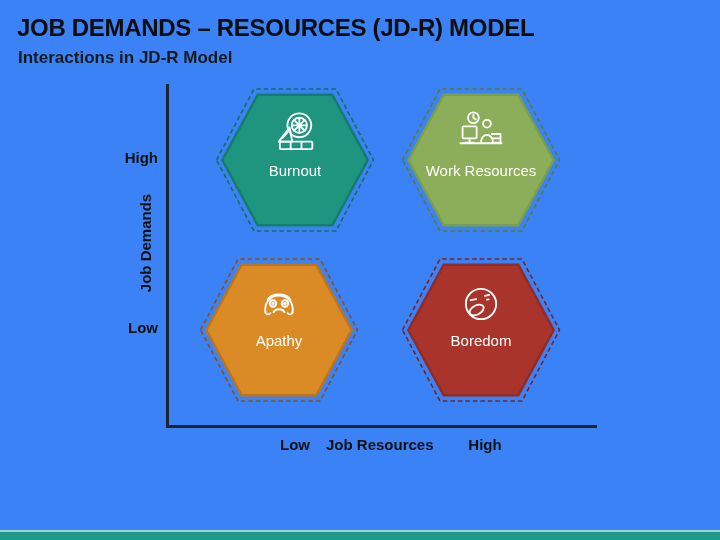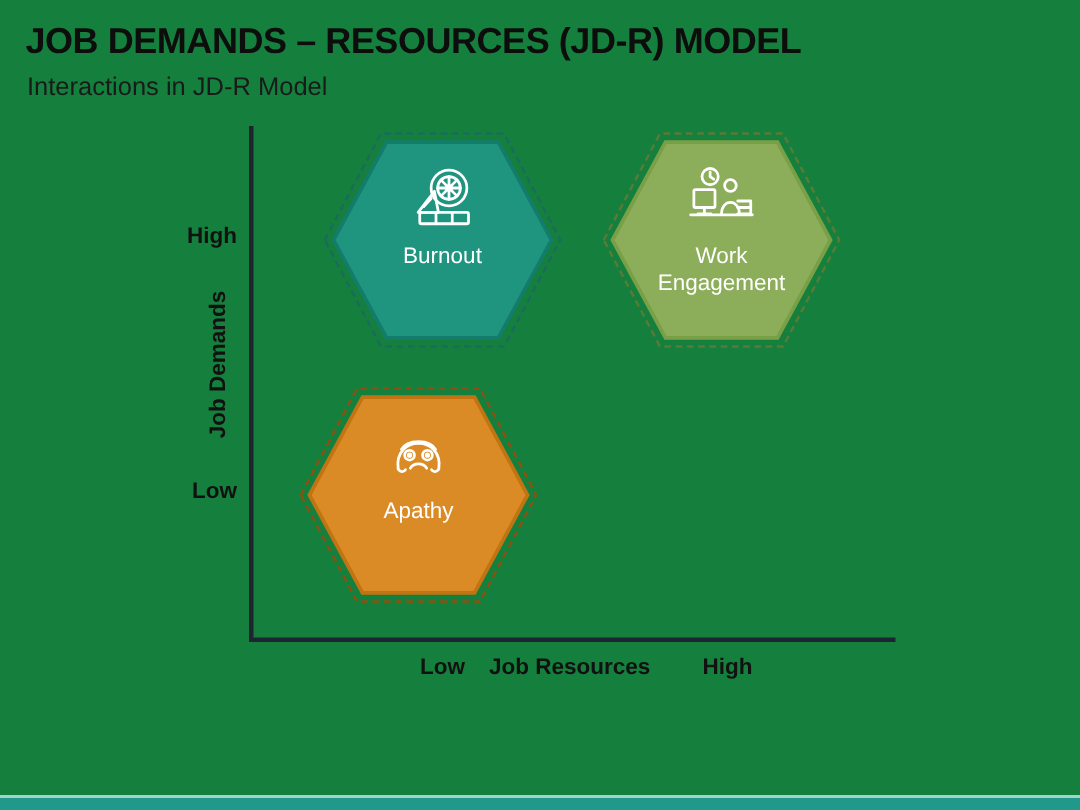--- a/index.html
+++ b/index.html
@@ -1,26 +1,26 @@
 <!DOCTYPE html>
 <html><head>
 <meta charset="utf-8">
 <style>
   html,body{margin:0;padding:0;background:#ffffff;}
   .slide{
-    position:relative;width:720px;height:540px;background:#15803d;overflow:hidden;
+    position:relative;width:720px;height:540px;background:#3b82f6;overflow:hidden;
     font-family:"Liberation Sans",sans-serif;color:#111111;
   }
   .title{
     position:absolute;left:17px;top:14px;width:600px;
     font-size:24px;font-weight:bold;letter-spacing:-0.3px;color:#0d0d0d;
   }
   .subtitle{
     position:absolute;left:18px;top:48px;width:500px;
-    font-size:17px;font-weight:normal;color:#1a1a1a;
+    font-size:17px;font-weight:bold;color:#1a1a1a;
   }
   
   .axis-v{position:absolute;left:166px;top:84px;width:3px;height:344px;background:#1E2430;}
   .axis-h{position:absolute;left:166px;top:425px;width:431px;height:3px;background:#1E2430;}
   .axis-label{position:absolute;font-size:15px;font-weight:bold;color:#111111;}
   .y-high{left:100px;top:149px;width:58px;text-align:right;}
   .y-low{left:100px;top:319px;width:58px;text-align:right;}
   .y-title{
     left:66px;top:234px;width:160px;height:18px;text-align:center;
     transform:rotate(-90deg);transform-origin:center center;
@@ -93,21 +93,21 @@
       <svg class="hex-icon" viewBox="0 0 48 48">
         <circle cx="17" cy="9" r="5"></circle>
         <path d="M17,6.2 V9 L19.2,10.6"></path>
         <rect x="7" y="17" width="13" height="11" rx="1"></rect>
         <path d="M13.5,28 V32 M9.5,32 H17.5"></path>
         <circle cx="29.5" cy="14.5" r="3.6"></circle>
         <path d="M24,32 C24,22.5 35,22.5 35,32"></path>
         <path d="M34,24 H42 V28 H34 M34,28 H42 V32 H34"></path>
         <path d="M5,32.5 H43"></path>
       </svg>
-      <div class="hex-label">Work Engagement</div>
+      <div class="hex-label">Work Resources</div>
     </div>
   </div>
 
   <div class="hex-cell" style="left:199px;top:257px;">
     <svg class="hex-svg" viewBox="0 0 160 146">
       <polygon class="hex-dash" points="1.5,73 39,2 121,2 158.5,73 121,144 39,144" stroke="#8A5110"></polygon>
       <polygon class="hex-solid" points="7.3,73 42.7,7.7 117.3,7.7 152.7,73 117.3,138.3 42.7,138.3" fill="#DA8B26" stroke="#C27413"></polygon>
     </svg>
     <div class="hex-content">
       <svg class="hex-icon" viewBox="0 0 48 48">
@@ -118,17 +118,33 @@
         <circle cx="29.5" cy="23.5" r="3"></circle>
         <circle cx="29.5" cy="23.5" r="0.8"></circle>
         <path d="M19,31.5 C21,28 27,28 29,31.5"></path>
         <path d="M11.5,32 C12.5,34 15,34.2 16,32.4"></path>
         <path d="M32,32.4 C33,34.2 35.5,34 36.5,32"></path>
       </svg>
       <div class="hex-label">Apathy</div>
     </div>
   </div>
 
+  <div class="hex-cell" style="left:401px;top:257px;">
+    <svg class="hex-svg" viewBox="0 0 160 146">
+      <polygon class="hex-dash" points="1.5,73 39,2 121,2 158.5,73 121,144 39,144" stroke="#7A2420"></polygon>
+      <polygon class="hex-solid" points="7.3,73 42.7,7.7 117.3,7.7 152.7,73 117.3,138.3 42.7,138.3" fill="#A9342C" stroke="#922B24"></polygon>
+    </svg>
+    <div class="hex-content">
+      <svg class="hex-icon" viewBox="0 0 48 48">
+        <circle cx="24" cy="24" r="14"></circle>
+        <path d="M14.5,20.5 L19.5,19.5"></path>
+        <path d="M27.5,16.5 L31.5,15.5"></path>
+        <path d="M29.5,20 L31,19.7"></path>
+        <ellipse cx="20" cy="29.5" rx="7" ry="4.2" transform="rotate(-28 20 29.5)"></ellipse>
+      </svg>
+      <div class="hex-label">Boredom</div>
+    </div>
+  </div>
 
   <div class="footer-line"></div>
   <div class="footer-bar"></div>
 
 </div>
 
 </body></html>

